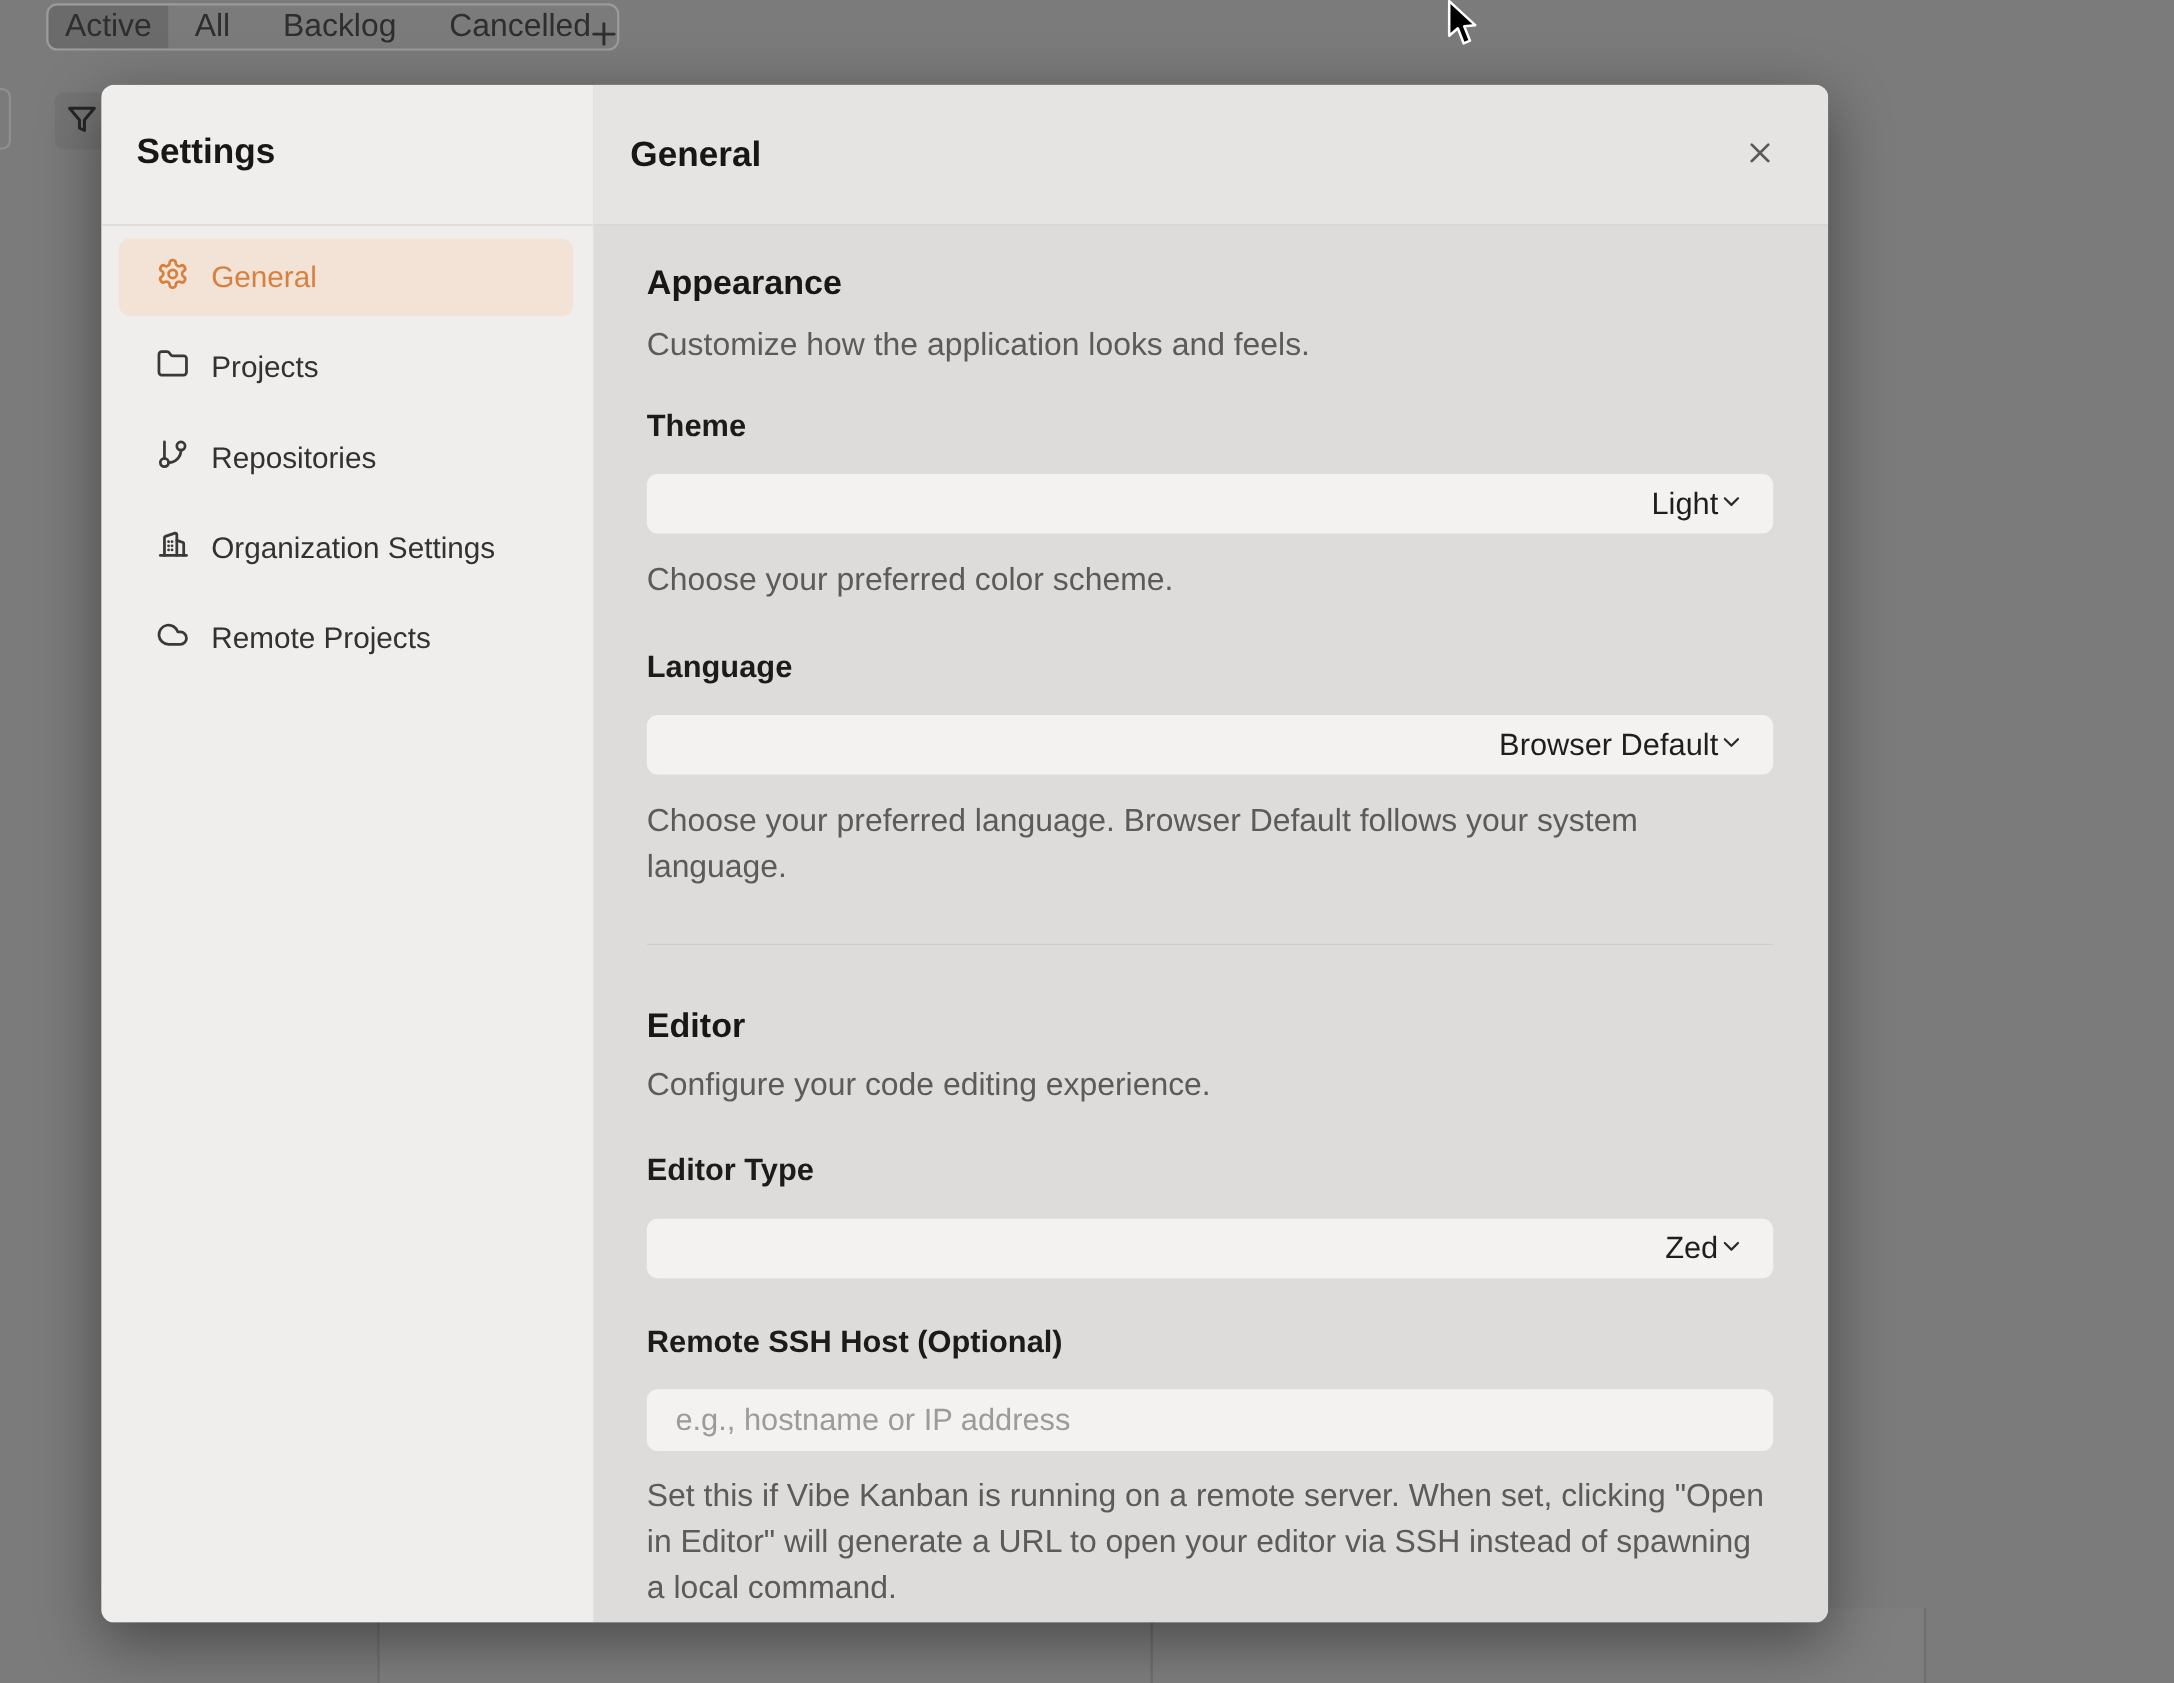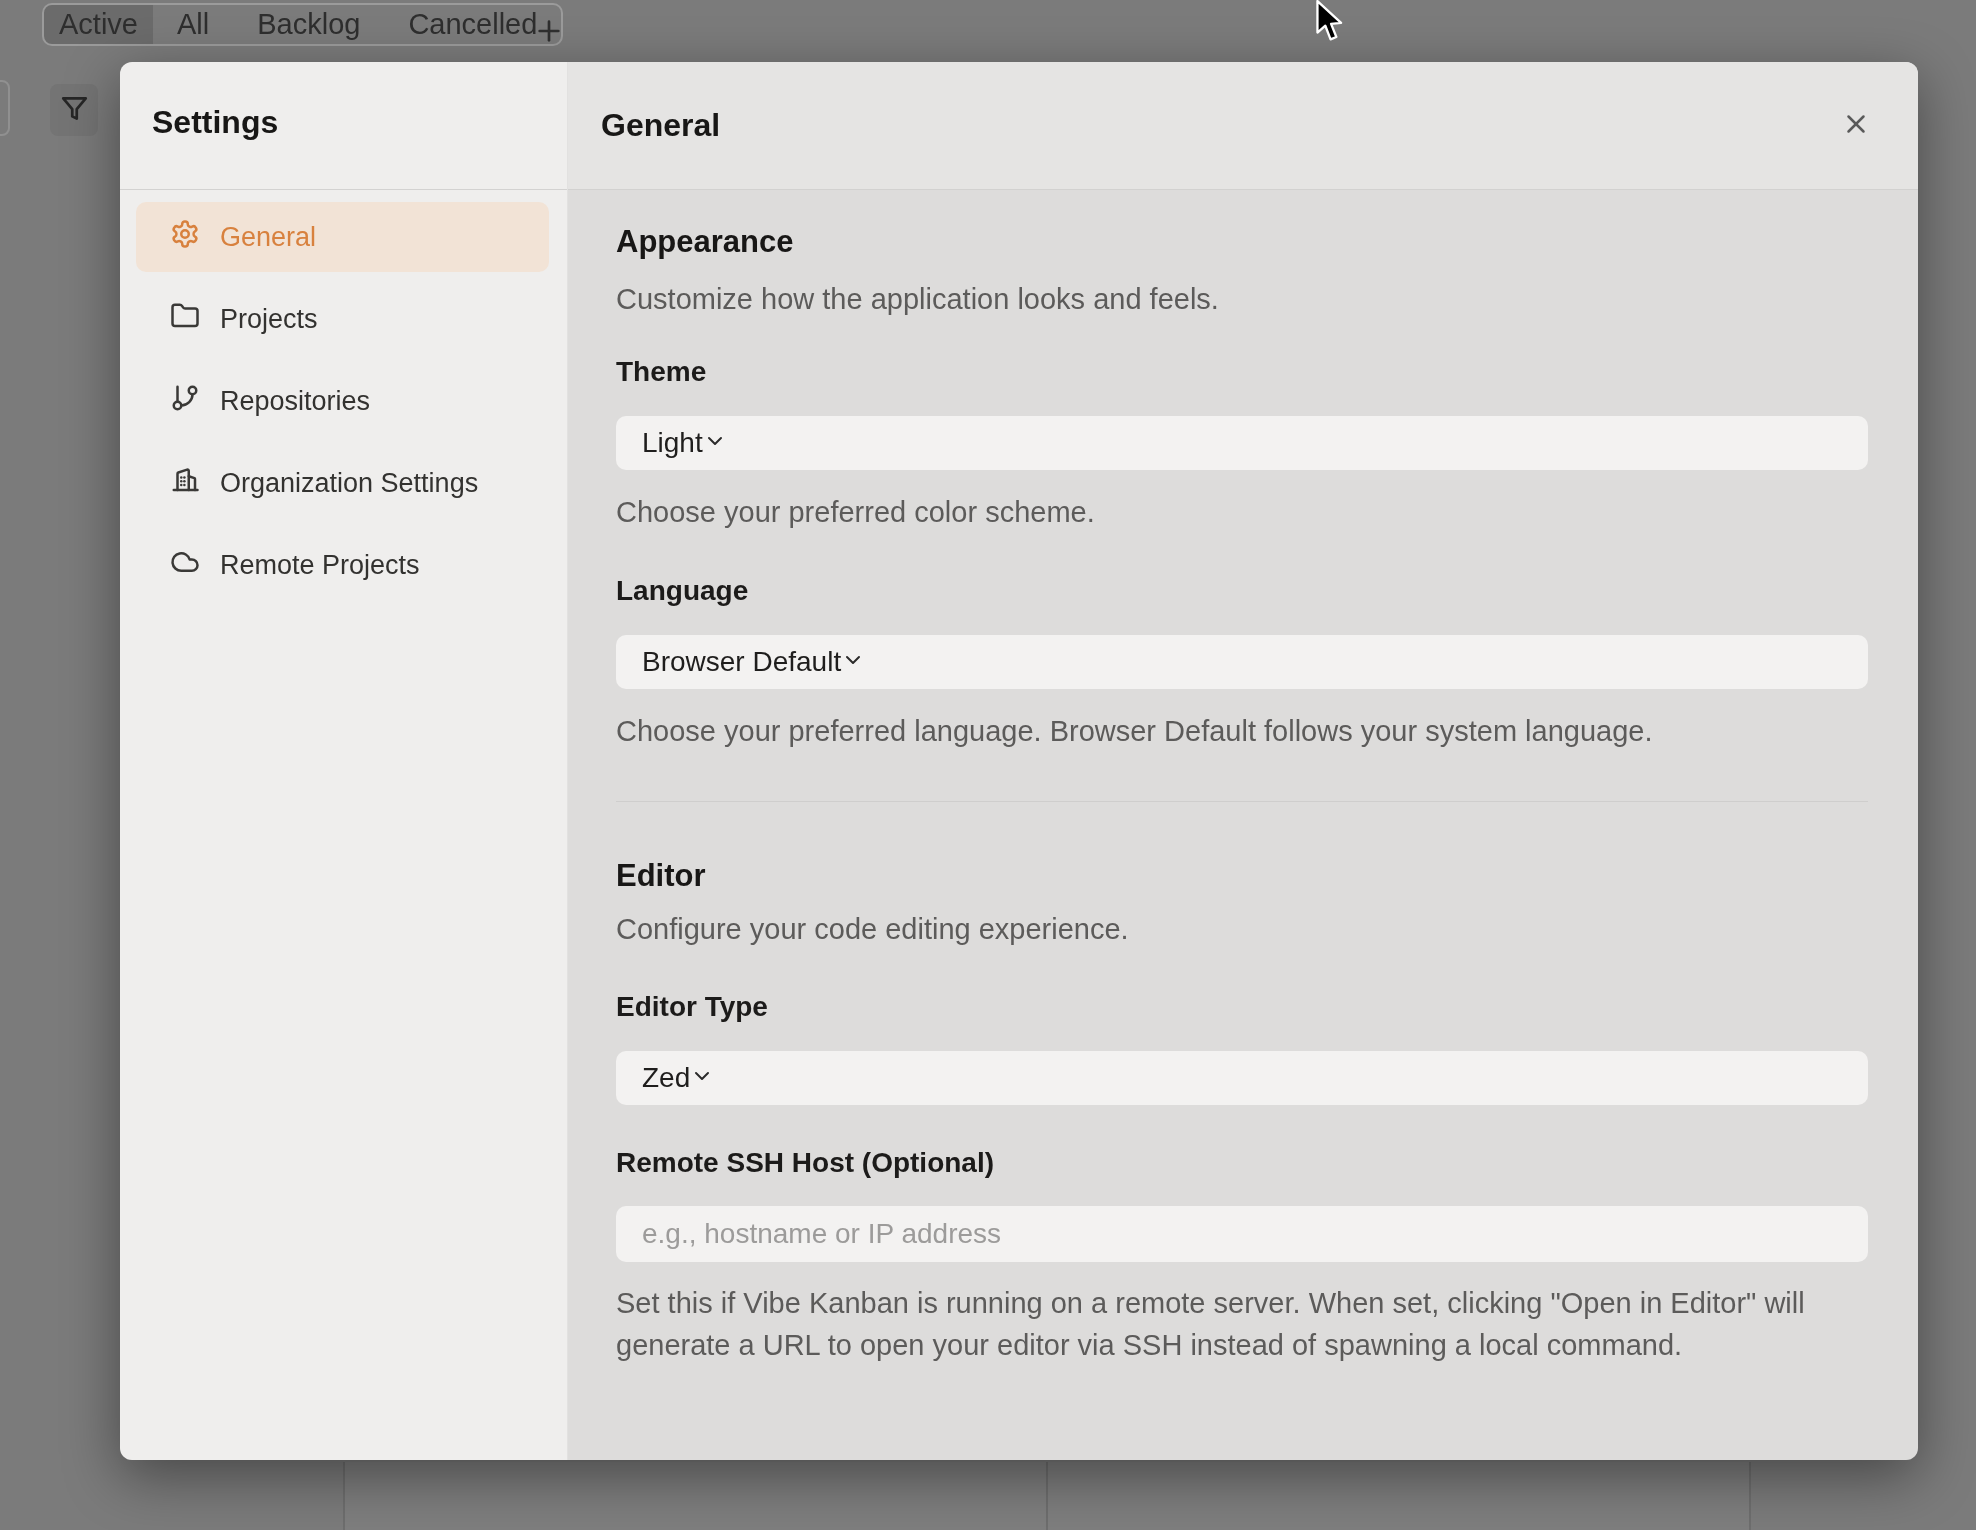--- a/index.html
+++ b/index.html
@@ -39,24 +39,23 @@
   }
   .board-col {
     position:absolute; top:1462px; bottom:0;
     background:rgba(255,255,255,0.025);
     border-left:2px solid #6e6e6e;
   }
   .board-col.last { border-right:2px solid #6e6e6e; }
 
   
   .modal {
-    position:absolute; left:92px; top:62px; width:1798px; height:1398px;
+    position:absolute; left:92px; top:77px; width:1570px; height:1398px;
     border-radius:12px; overflow:hidden; display:flex;
     box-shadow:0 16px 56px rgba(0,0,0,0.42);
-    margin-left:28px;
   }
   .sidebar {
     width:448px; flex:none; background:#efeeed;
     border-right:1px solid rgba(0,0,0,0.05);
     display:flex; flex-direction:column;
   }
   .sidebar-header {
     height:128px; flex:none; padding:42px 0 0 32px;
     border-bottom:1px solid #d3d2d1;
   }
@@ -83,21 +82,21 @@
   }
   .content { flex:1; padding:34px 50px 0 48px; overflow:hidden; }
 
   .sec-title { font-size:31px; font-weight:700; color:#181716; line-height:36px; }
   .sec-sub   { font-size:29px; color:#5c5b5a; line-height:42px; margin-top:18px; }
   .field-label { font-size:28px; font-weight:700; color:#1c1b1a; line-height:36px; }
   .help { font-size:29px; color:#5c5b5a; line-height:42px; margin-top:21px; }
 
   .select {
     height:54px; margin-top:26px; background:#f3f2f1; border-radius:10px;
-    display:flex; align-items:center; justify-content:flex-start;
+    display:flex; align-items:center; justify-content:flex-end;
     padding:0 26px; cursor:default;
   }
   .select-value { font-size:28px; color:#1f1e1d; }
   .text-input {
     width:100%; height:56px; margin-top:25px; background:#f3f2f1;
     border:none; border-radius:10px; padding:0 26px;
     font-family:"Liberation Sans", sans-serif; font-size:28px; color:#1f1e1d;
   }
   .text-input::placeholder { color:#9c9b9a; }
   .hr { height:1px; background:#cfcecd; border:none; }

